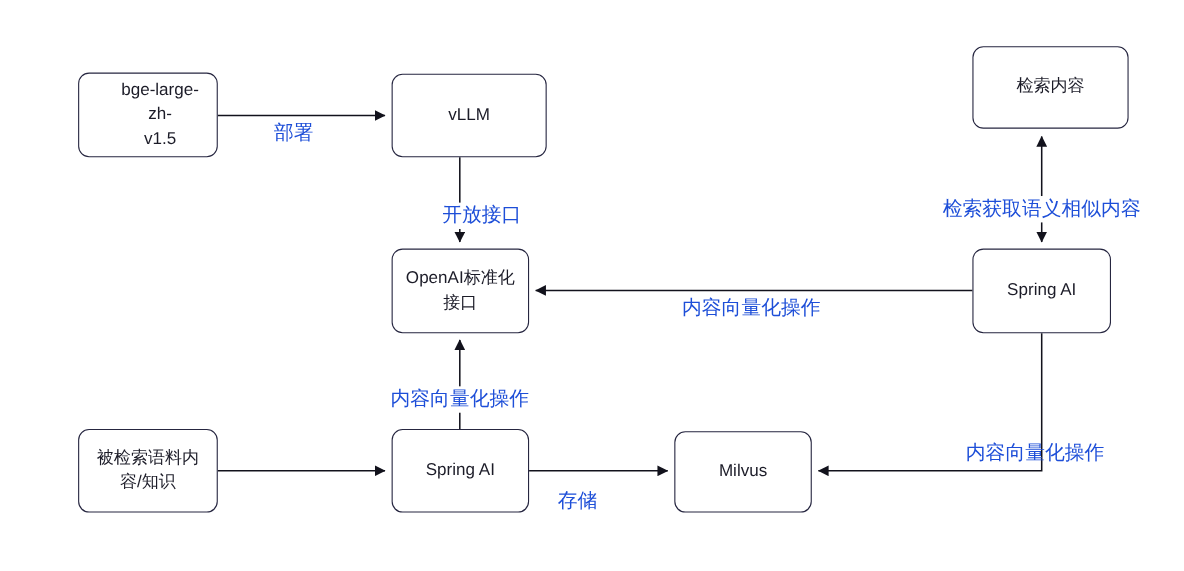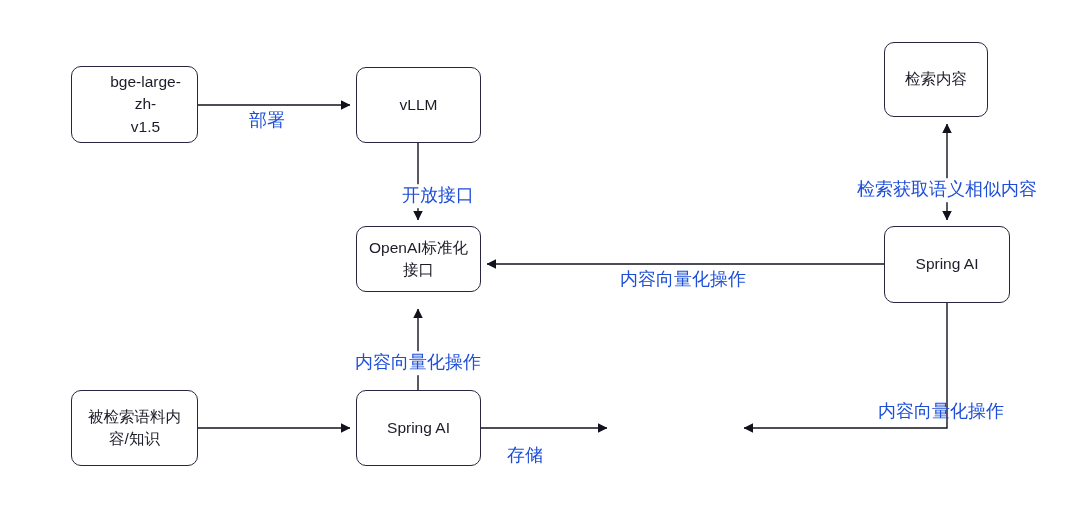--- a/index.html
+++ b/index.html
@@ -99,46 +99,49 @@
 
       <path d="M 947 220 L 947 124" marker-end="url(#arrowEnd)" marker-start="url(#arrowStart)"></path>
     </g>
   </svg>
 
   <div class="node" style="left:71px; top:66px; width:127px; height:77px;padding-left:30px;">
     <span class="node-label">bge-large-zh-
 v1.5</span>
   </div>
 
-  <div class="node" style="left:356px; top:67px; width:125px; height:76px;">
+  <div class="node" style="left:356px; top:67px; width:141px; height:76px;">
     <span class="node-label">vLLM</span>
   </div>
 
-  <div class="node" style="left:884px; top:42px; width:104px; height:75px;text-align:center;">
+  <div class="node" style="left:884px; top:42px; width:142px; height:75px;text-align:center;">
     <span class="node-label">检索内容</span>
   </div>
 
-  <div class="node" style="left:356px; top:226px; width:125px; height:66px;">
+  <div class="node" style="left:356px; top:226px; width:125px; height:77px;">
     <span class="node-label">OpenAI标准化
 接口</span>
   </div>
 
   <div class="node" style="left:884px; top:226px; width:126px; height:77px;">
     <span class="node-label">Spring AI</span>
   </div>
 
   <div class="node" style="left:71px; top:390px; width:127px; height:76px;">
     <span class="node-label">被检索语料内
 容/知识</span>
   </div>
 
   <div class="node" style="left:356px; top:390px; width:125px; height:76px;">
     <span class="node-label">Spring AI</span>
   </div>
 
+  <div class="node" style="left:613px; top:392px; width:125px; height:74px;">
+    <span class="node-label">Milvus</span>
+  </div>
 
   <div class="edge-label" style="left:267px; top:105px;">部署</div>
 
   <div class="edge-label" style="left:438px; top:180px;">开放接口</div>
 
   <div class="edge-label" style="left:683px; top:264px;">内容向量化操作</div>
 
   <div class="edge-label" style="left:418px; top:347px;">内容向量化操作</div>
 
   <div class="edge-label" style="left:525px; top:440px;">存储</div>

